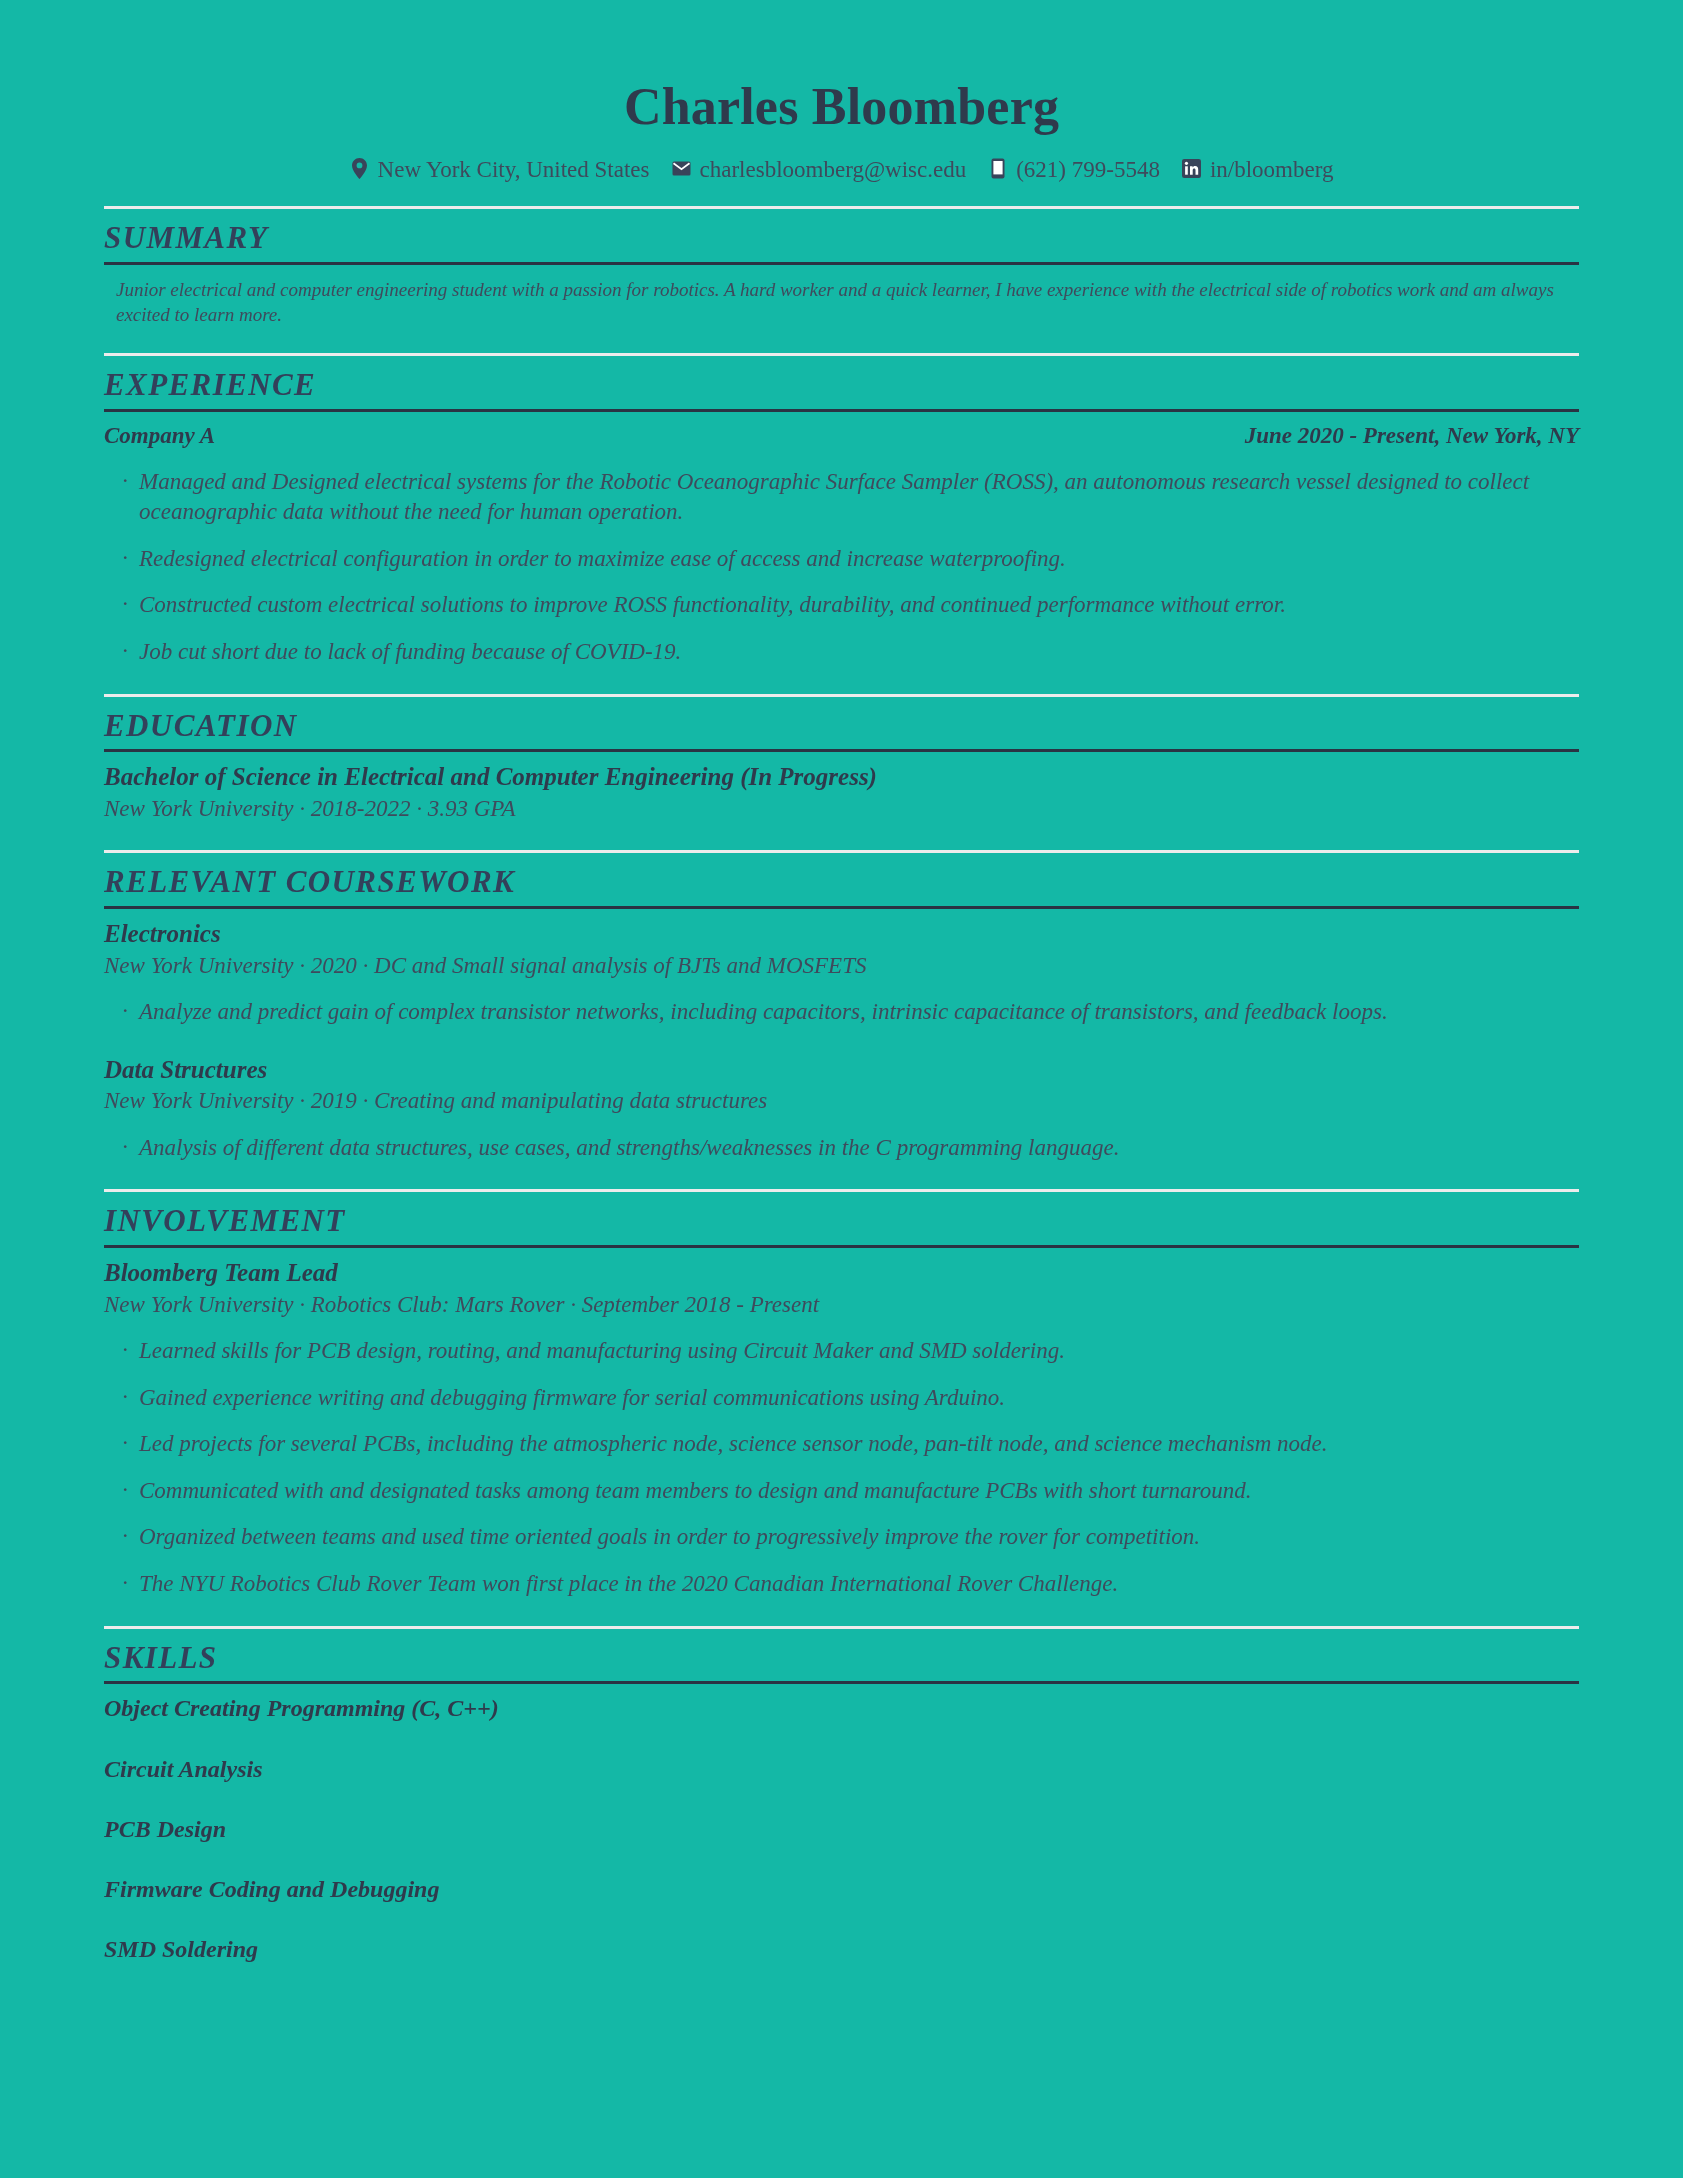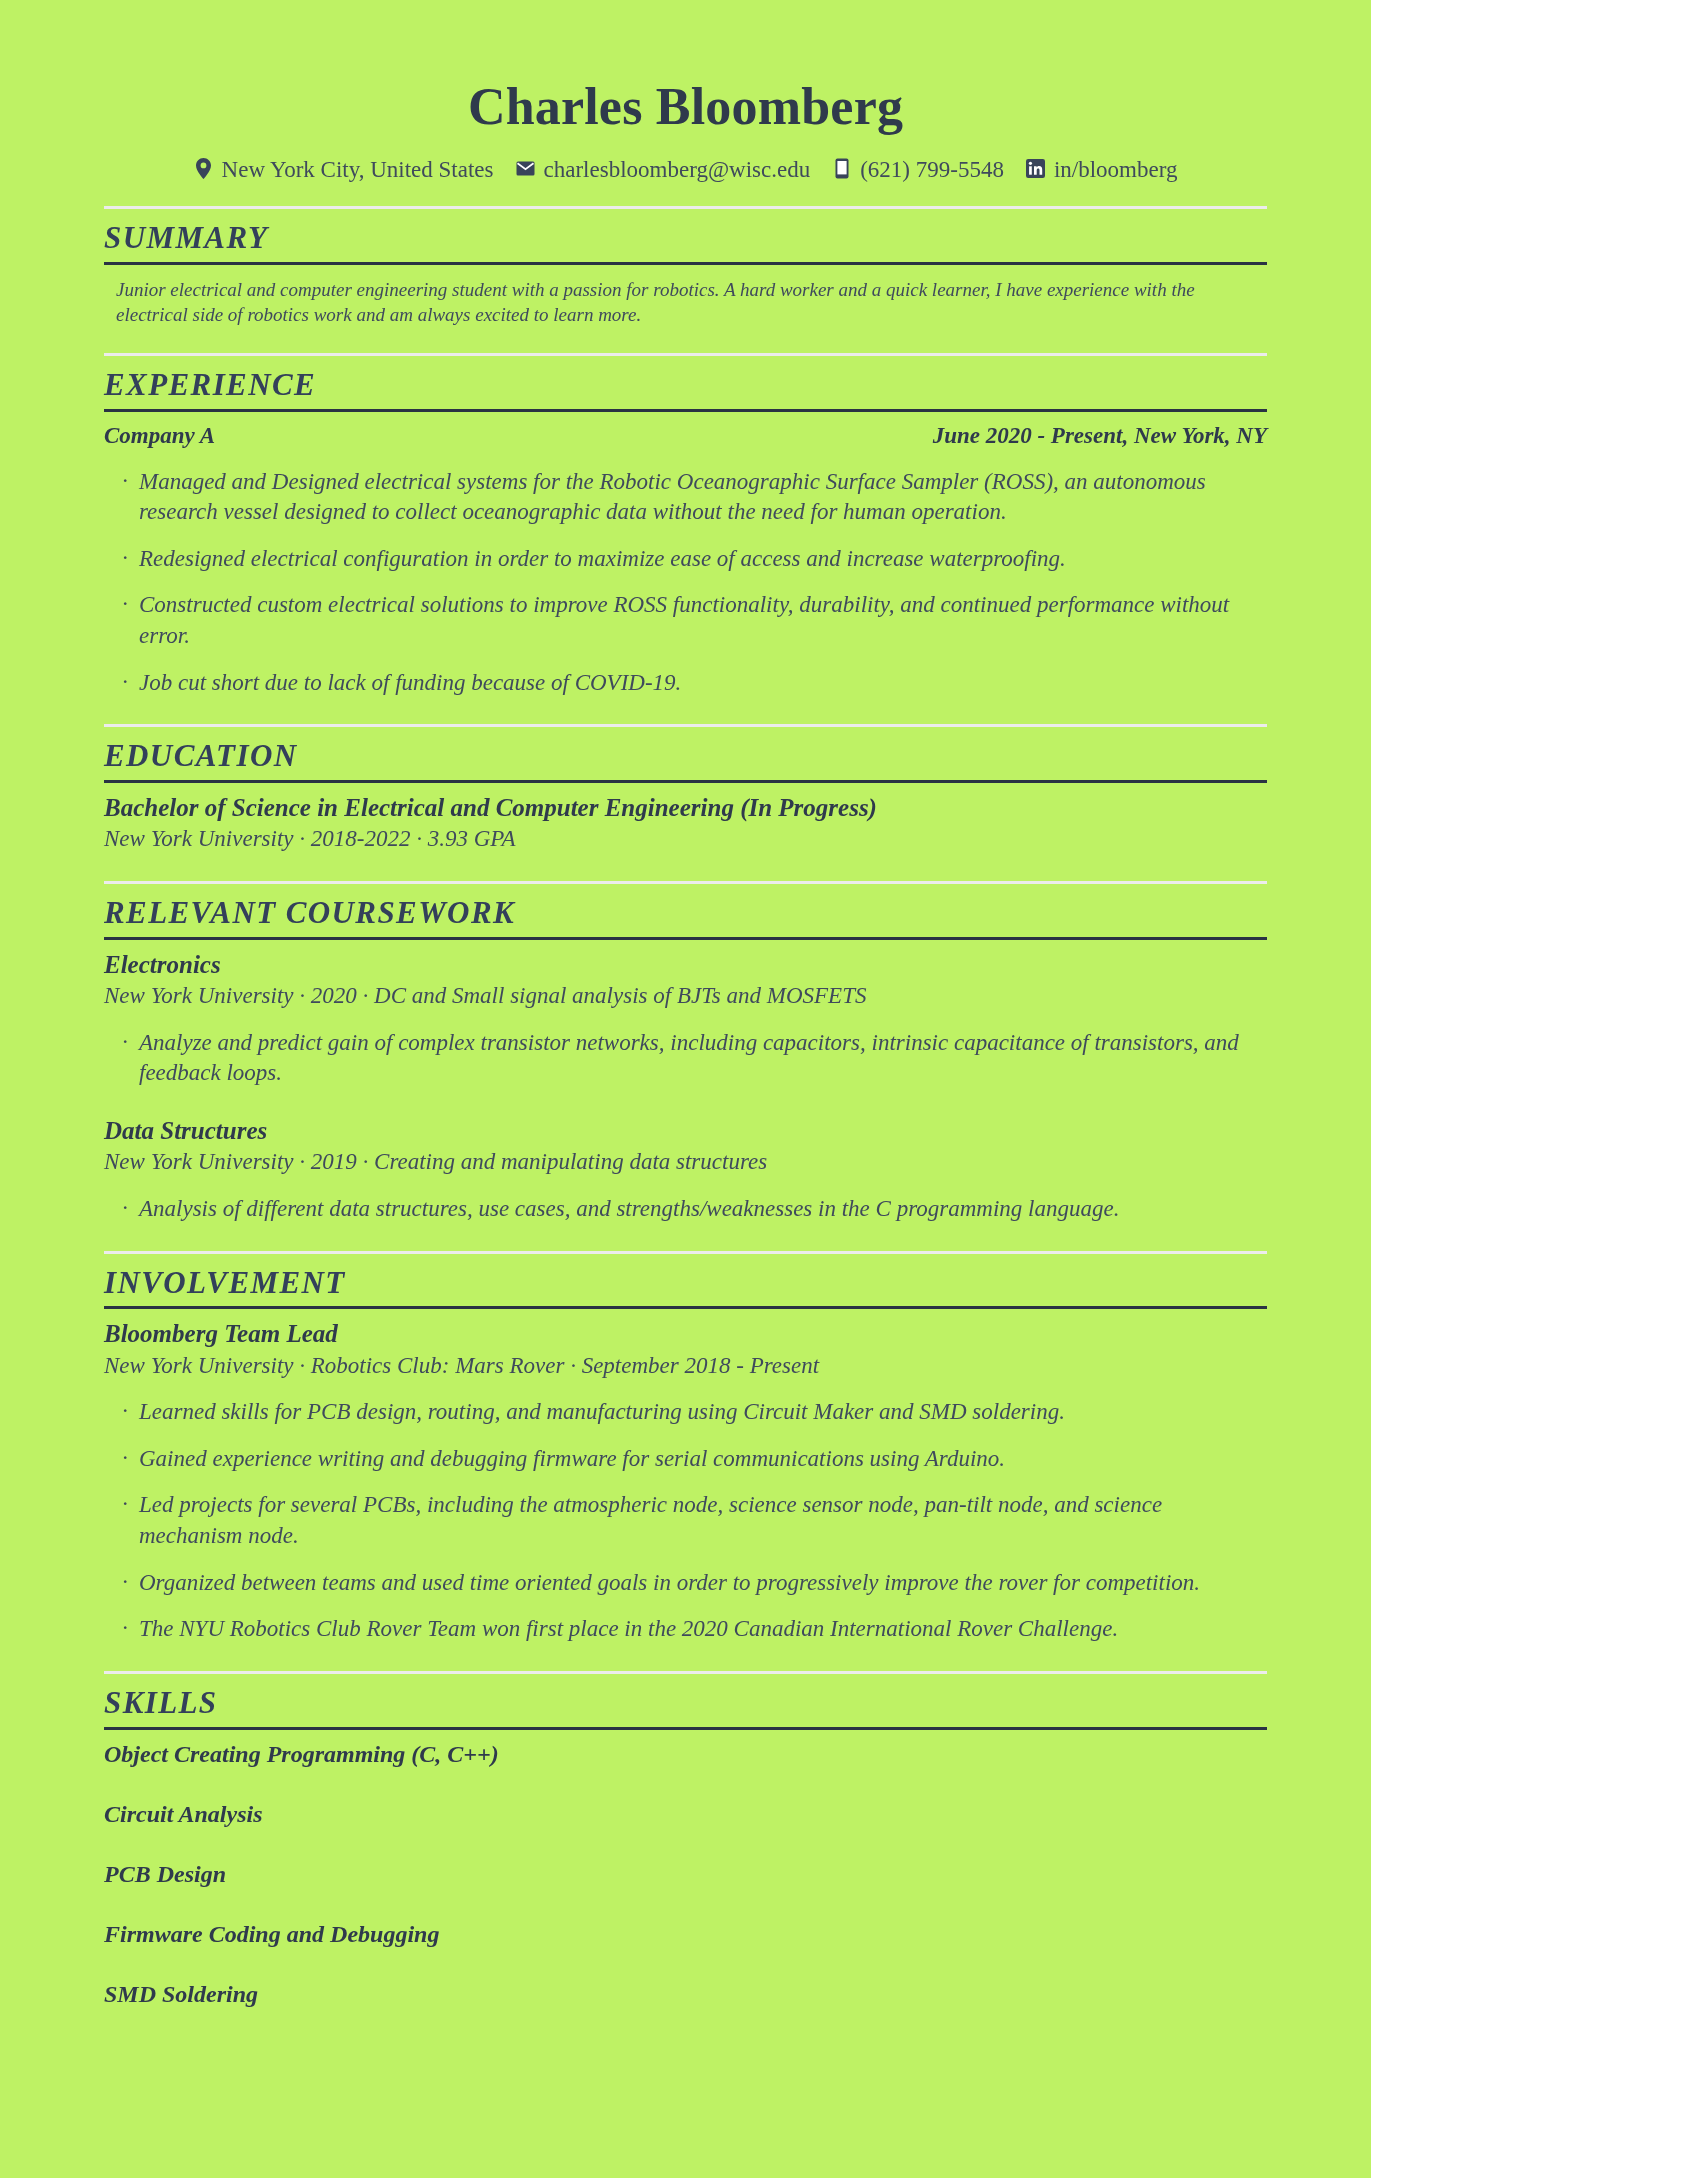--- a/index.html
+++ b/index.html
@@ -8,25 +8,25 @@
     background: #ffffff;
   }
   body {
     width: 1683px;
     height: 2178px;
     font-family: "Liberation Serif", "DejaVu Serif", serif;
     color: #3a4456;
     -webkit-font-smoothing: antialiased;
   }
   .page {
-    width: 1371px;
+    width: 1683px;
     height: 2178px;
     box-sizing: border-box;
     padding: 0 104px;
-    background: #bef264;
+    background: #14b8a6;
     position: relative;
   }
 
   
   .header {
     padding-top: 77px;
     text-align: center;
   }
   .name {
     font-size: 52px;
@@ -282,20 +282,21 @@
     <div class="section-title">INVOLVEMENT</div>
     <div class="title-rule"></div>
 
     <div class="entry">
       <div class="entry-title">Bloomberg Team Lead</div>
       <div class="entry-sub">New York University ·  Robotics Club: Mars Rover ·  September 2018 - Present</div>
       <ul class="bullets">
         <li>Learned skills for PCB design, routing, and manufacturing using Circuit Maker and SMD soldering.</li>
         <li>Gained experience writing and debugging firmware for serial communications using Arduino.</li>
         <li>Led projects for several PCBs, including the atmospheric node, science sensor node, pan-tilt node, and science mechanism node.</li>
+        <li>Communicated with and designated tasks among team members to design and manufacture PCBs with short turnaround.</li>
         <li>Organized between teams and used time oriented goals in order to progressively improve the rover for competition.</li>
         <li>The NYU Robotics Club Rover Team won first place in the 2020 Canadian International Rover Challenge.</li>
       </ul>
     </div>
   </div>
 
   <div class="soft-rule"></div>
 
   <div class="section">
     <div class="section-title">SKILLS</div>

